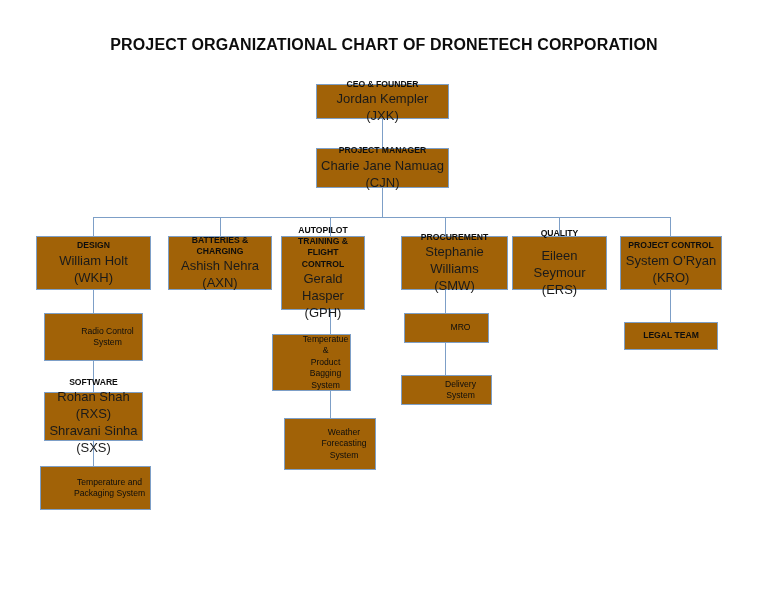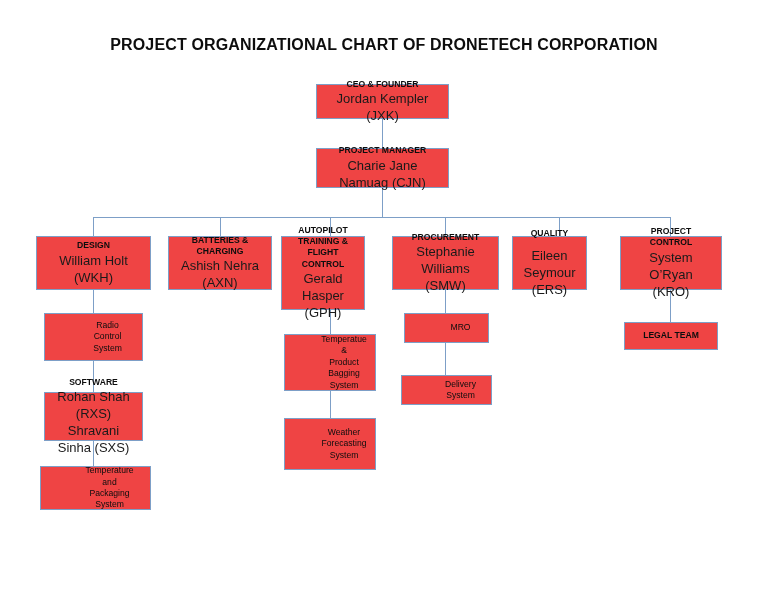--- a/index.html
+++ b/index.html
@@ -32,27 +32,27 @@
     text-align: center;
     font-size: 16px;
     font-weight: bold;
     letter-spacing: 0.15px;
     color: #0d0d0d;
   }
 
   .node {
     position: absolute;
     border: 1px solid #7d9fc7;
-    background: #ef4444;
+    background: #a16207;
     display: flex;
     flex-direction: column;
     align-items: center;
     justify-content: center;
     text-align: center;
-    padding: 2px 10px;
+    padding: 2px 4px;
     line-height: 1.32;
     z-index: 2;
   }
   .node .ttl {
     font-size: 8.6px;
     font-weight: bold;
     color: #0d0d0d;
     white-space: pre-line;
   }
   .node .sub {
@@ -128,27 +128,27 @@
   </div>
 
   <div class="node" style="left:281px; top:236px; width:84px; height:74px;">
     <div class="ttl">AUTOPILOT
 TRAINING &amp; FLIGHT
 CONTROL</div>
     <div class="sub">Gerald Hasper
 (GPH)</div>
   </div>
 
-  <div class="node" style="left:392px; top:236px; width:107px; height:54px;">
+  <div class="node" style="left:401px; top:236px; width:107px; height:54px;">
     <div class="ttl">PROCUREMENT</div>
     <div class="sub">Stephanie Williams
 (SMW)</div>
   </div>
 
-  <div class="node" style="left:512px; top:236px; width:75px; height:54px;gap:8px;">
+  <div class="node" style="left:512px; top:236px; width:95px; height:54px;gap:8px;">
     <div class="ttl">QUALITY</div>
     <div class="sub">Eileen Seymour
 (ERS)</div>
   </div>
 
   <div class="node" style="left:620px; top:236px; width:102px; height:54px;">
     <div class="ttl">PROJECT CONTROL</div>
     <div class="sub">System O’Ryan
 (KRO)</div>
   </div>
@@ -162,21 +162,21 @@
     <div class="ttl">SOFTWARE</div>
     <div class="sub">Rohan Shah (RXS)
 Shravani Sinha (SXS)</div>
   </div>
 
   <div class="node plain" style="left:40px; top:466px; width:111px; height:44px;">
     <div class="ttl">Temperature and
 Packaging System</div>
   </div>
 
-  <div class="node plain" style="left:284px; top:334px; width:92px; height:57px;">
+  <div class="node plain" style="left:272px; top:334px; width:79px; height:57px;">
     <div class="ttl">Temperatue &amp;
 Product Bagging
 System</div>
   </div>
 
   <div class="node plain" style="left:284px; top:418px; width:92px; height:52px;">
     <div class="ttl">Weather
 Forecasting
 System</div>
   </div>

